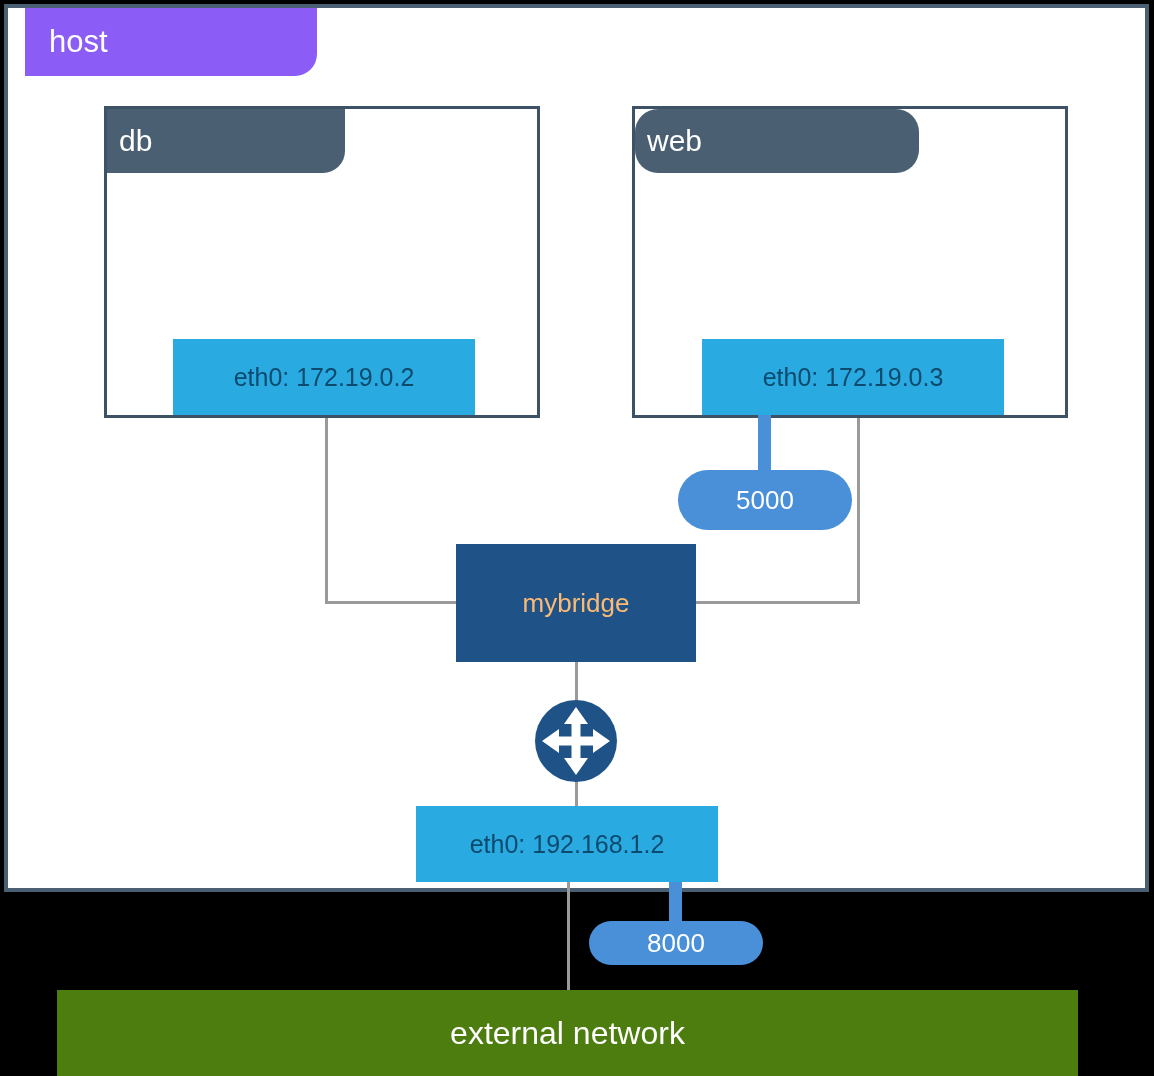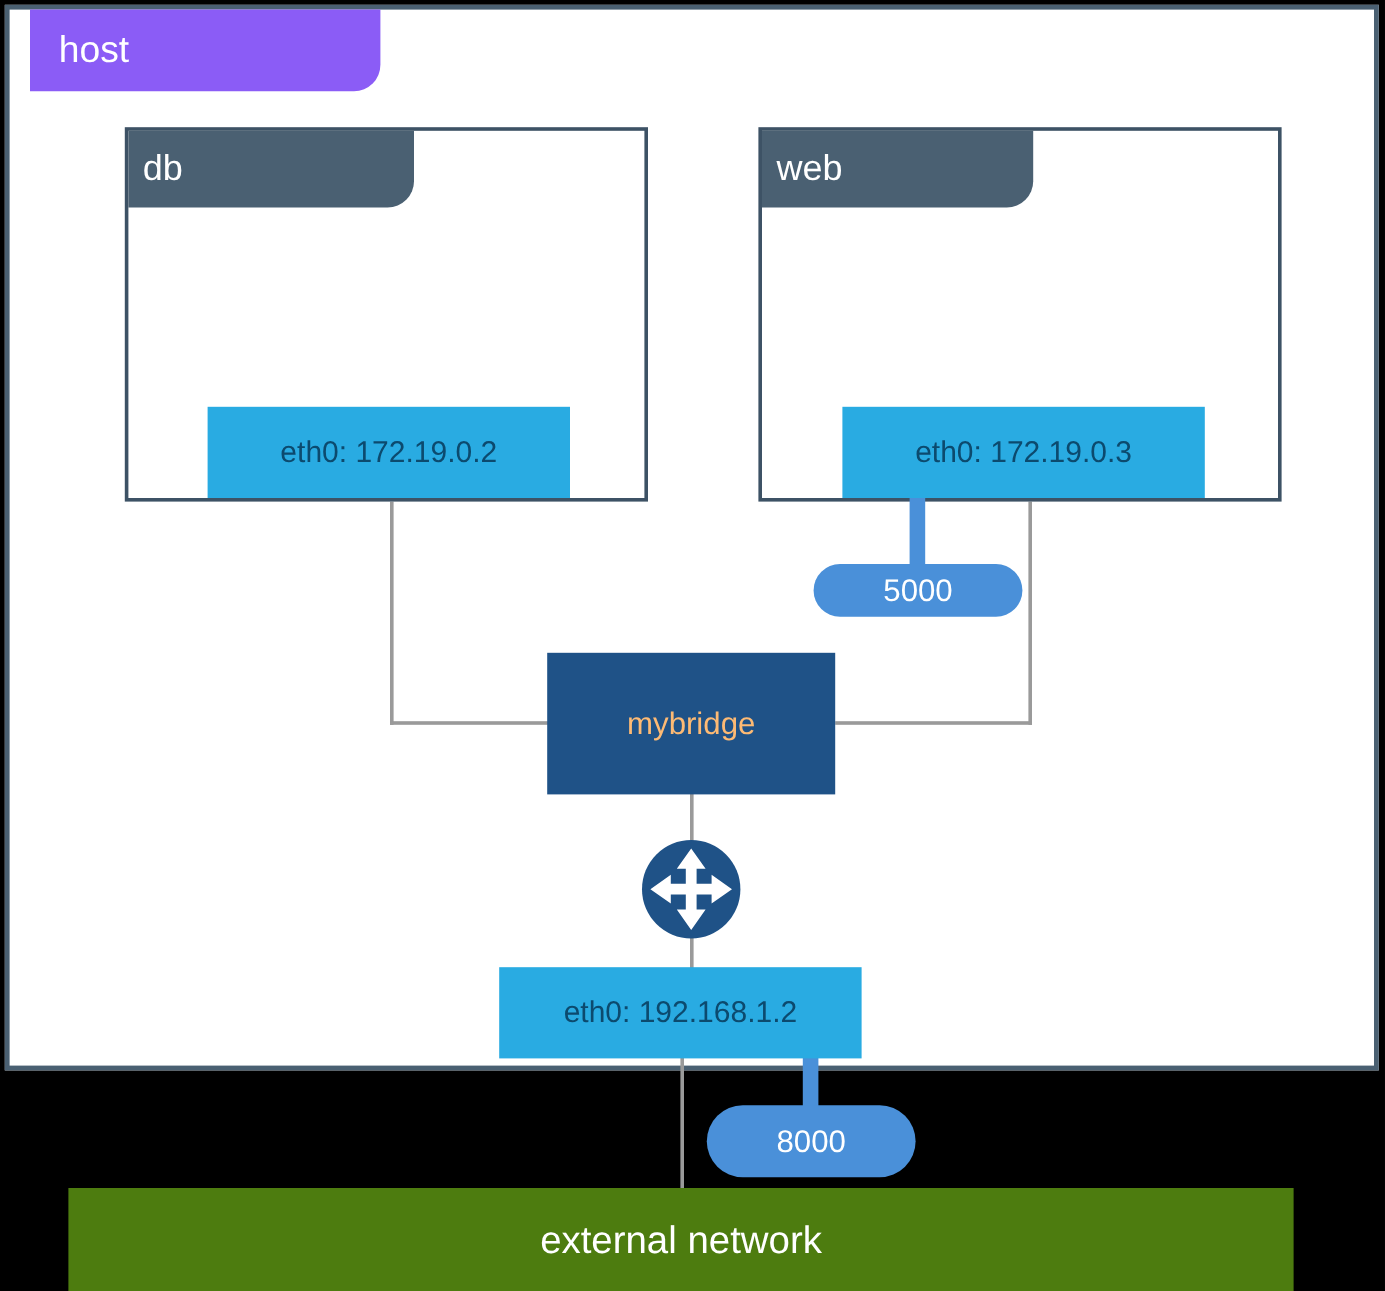--- a/index.html
+++ b/index.html
@@ -66,21 +66,21 @@
     color: #ffffff;
     font-size: 30px;
     line-height: 64px;
     padding-left: 12px;
     box-sizing: border-box;
   }
 
   #box-db   { left: 96px;  top: 98px;  width: 436px; height: 312px; }
   #box-web  { left: 624px; top: 98px;  width: 436px; height: 312px; }
   #tab-db   { width: 238px; }
-  #tab-web  { width: 226px; }
+  #tab-web  { width: 284px; border-radius: 23px; }
 
   
   .iface-chip {
     position: absolute;
     background: #29abe2;
     color: #0c4a6e;
     font-size: 25px;
     display: flex;
     align-items: center;
     justify-content: center;
@@ -97,22 +97,22 @@
     background: #4a90d9;
     color: #ffffff;
     font-size: 26px;
     border-radius: 32px;
     display: flex;
     align-items: center;
     justify-content: center;
     box-sizing: border-box;
     z-index: 7;
   }
-  #port-5000 { left: 670px; top: 462px; width: 174px; height: 44px; }
-  #port-8000 { left: 589px; top: 921px; width: 174px; height: 60px; }
+  #port-5000 { left: 670px; top: 462px; width: 174px; height: 60px; }
+  #port-8000 { left: 589px; top: 921px; width: 174px; height: 44px; }
 
   
   .port-stem {
     position: absolute;
     width: 13px;
     background: #4a90d9;
     z-index: 5;
   }
   #stem-5000 { left: 750px; top: 396px; height: 80px; }
   #stem-8000 { left: 669px; top: 872px; height: 62px; }

